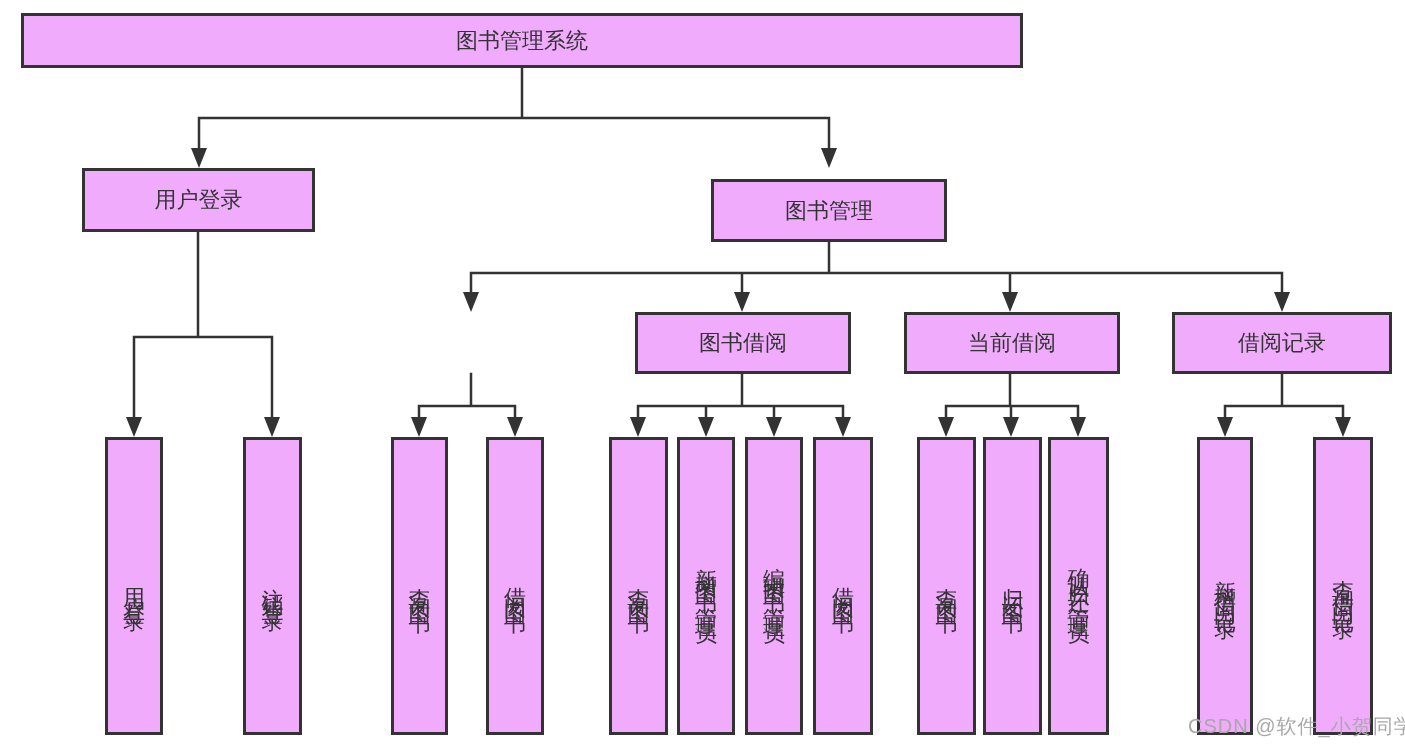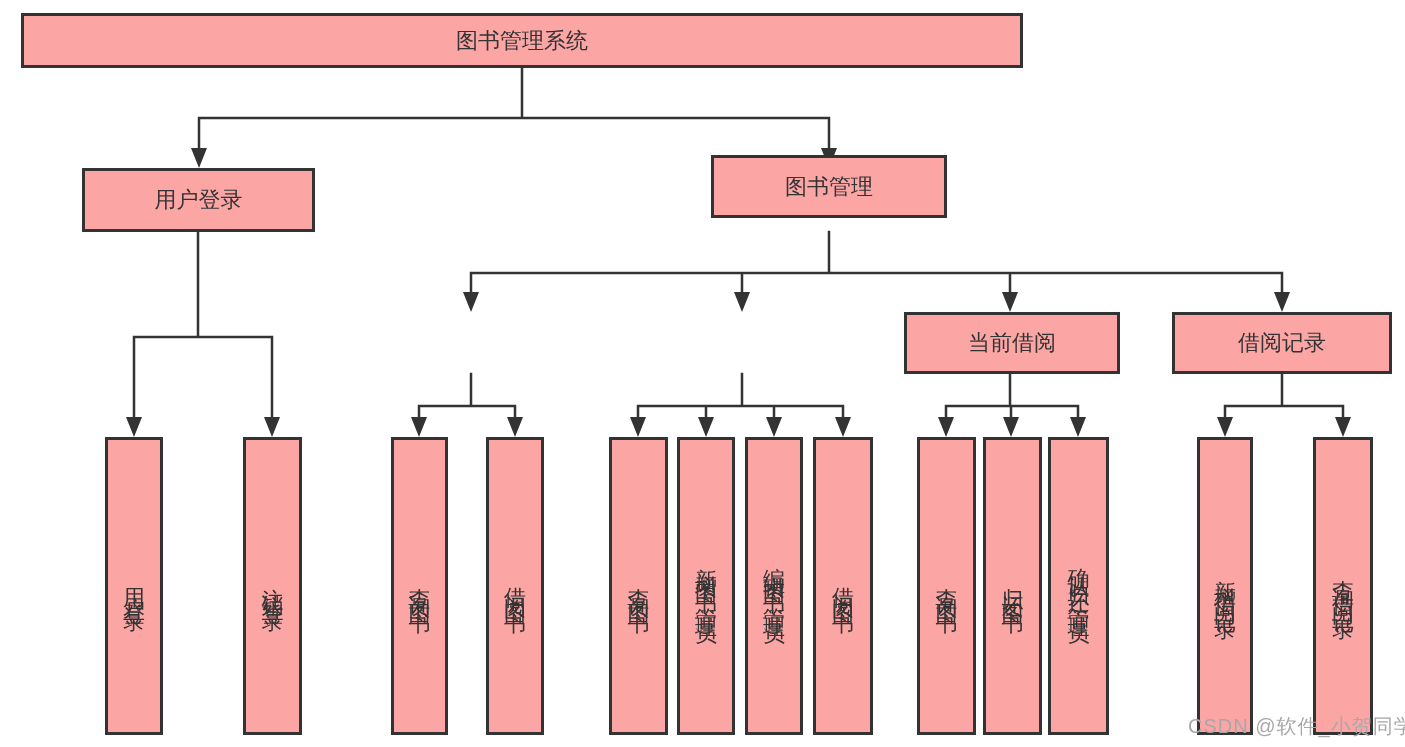--- a/index.html
+++ b/index.html
@@ -8,21 +8,21 @@
     width: 1405px;
     height: 747px;
     background: #ffffff;
     font-family: "Liberation Sans", sans-serif;
     overflow: hidden;
   }
   svg.connectors { position: absolute; left: 0; top: 0; z-index: 1; }
   .node {
     position: absolute;
     box-sizing: border-box;
-    background: #fca5a5;
+    background: #f0abfc;
     border: 3px solid #333333;
     color: #333333;
     display: flex;
     align-items: center;
     justify-content: center;
     z-index: 2;
     font-size: 22px;
     line-height: 1;
     white-space: nowrap;
     text-align: center;
@@ -77,22 +77,23 @@
       M938,417 L954,417 L946,437 Z
       M1003,417 L1019,417 L1011,437 Z
       M1070,417 L1086,417 L1078,437 Z
       M1217,417 L1233,417 L1225,437 Z
       M1335,417 L1351,417 L1343,437 Z"></path>
   </svg>
 
   <div class="node" style="left:21px; top:13px; width:1002px; height:55px;">图书管理系统</div>
 
   <div class="node" style="left:82px; top:168px; width:233px; height:64px;">用户登录</div>
-  <div class="node" style="left:711px; top:155px; width:236px; height:63px;">图书管理</div>
+  <div class="node" style="left:711px; top:179px; width:236px; height:63px;">图书管理</div>
 
+  <div class="node" style="left:635px; top:312px; width:216px; height:62px;">图书借阅</div>
   <div class="node" style="left:904px; top:312px; width:216px; height:62px;">当前借阅</div>
   <div class="node" style="left:1172px; top:312px; width:220px; height:62px;">借阅记录</div>
 
   <div class="node vnode" style="left:105px; top:437px; width:58px; height:298px;">用户登录</div>
   <div class="node vnode" style="left:243px; top:437px; width:59px; height:298px;">注销登录</div>
 
   <div class="node vnode" style="left:391px; top:437px; width:57px; height:298px;">查询图书</div>
   <div class="node vnode" style="left:486px; top:437px; width:58px; height:298px;">借阅图书</div>
 
   <div class="node vnode" style="left:609px; top:437px; width:59px; height:298px;">查询图书</div>

